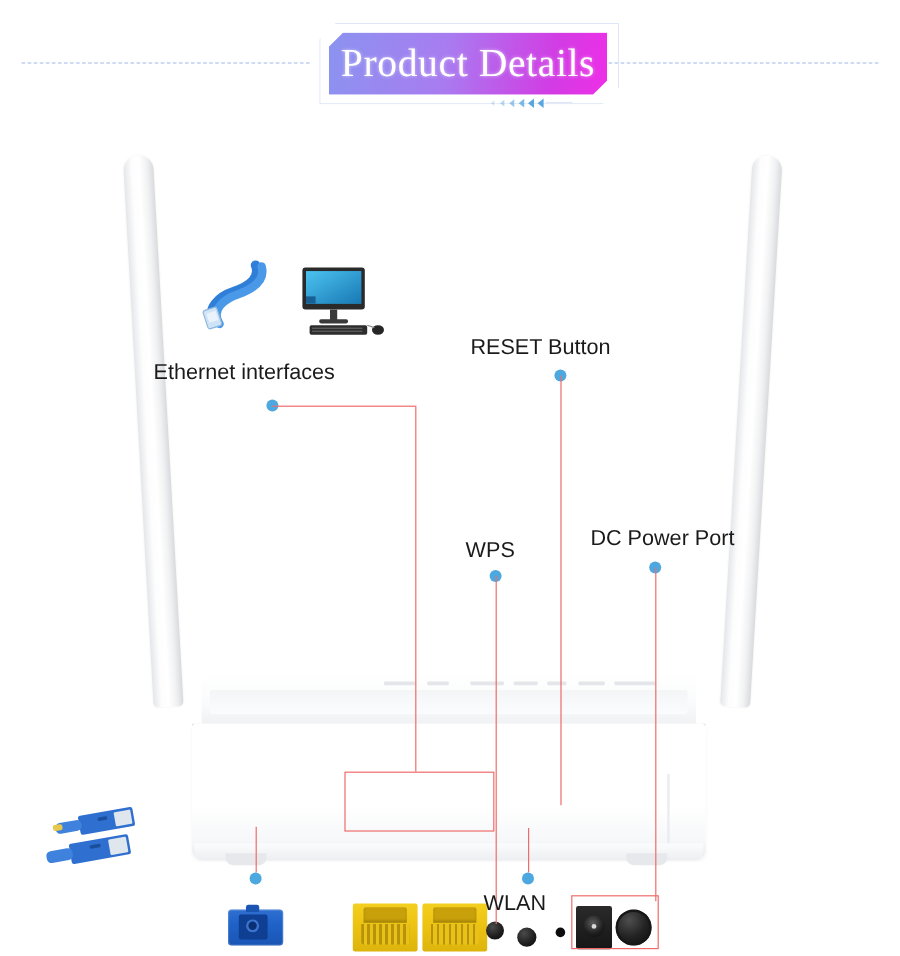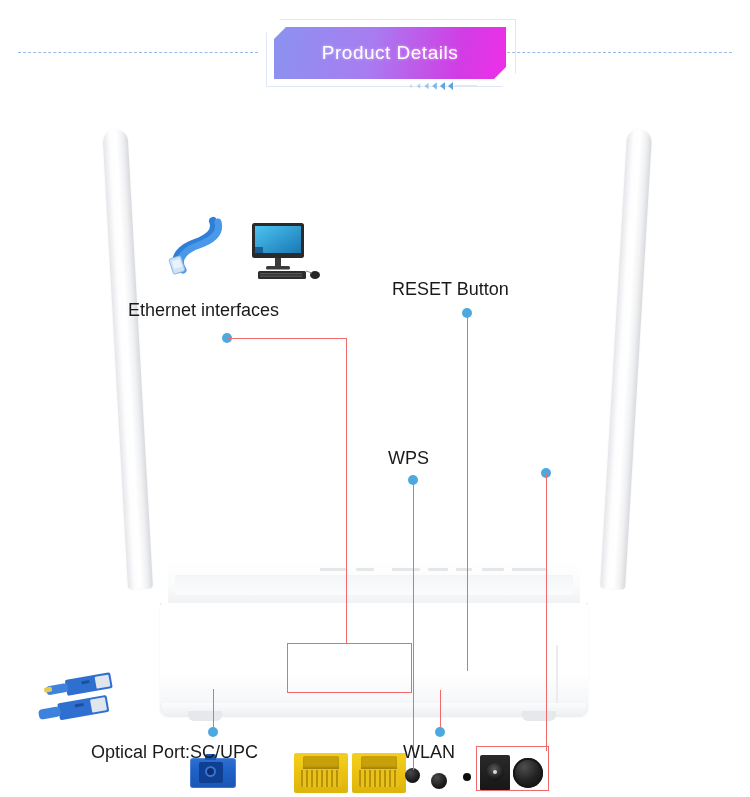--- a/index.html
+++ b/index.html
@@ -45,24 +45,25 @@
     width: 232px; height: 52px;
     background: linear-gradient(100deg, #8b93f0 0%, #a87cf0 42%, #d23ce4 80%, #ef2ee8 100%);
     -webkit-clip-path: polygon(12px 0, 100% 0, 100% calc(100% - 12px), calc(100% - 12px) 100%, 0 100%, 0 12px);
     clip-path: polygon(12px 0, 100% 0, 100% calc(100% - 12px), calc(100% - 12px) 100%, 0 100%, 0 12px);
     display: flex;
     align-items: center;
     justify-content: center;
   }
   #banner-title {
     color: #ffffff;
-    font-size: 19px;
+    font-size: 33px;
     letter-spacing: 0.5px;
     text-shadow: 0 0 3px rgba(255,255,255,0.55);
     white-space: nowrap;
+    font-family: Liberation Serif, serif;
   }
   #banner-arrows {
     position: absolute;
     left: 408px; top: 82px;
     display: flex;
     align-items: center;
     gap: 3px;
   }
   .arrow-tri {
     width: 0; height: 0;
@@ -449,24 +450,24 @@
   <div class="ann-box" style="left:287px; top:643px; width:125px; height:50px;"></div>
 
   <div class="ann-label" style="left:392px; top:279px;">RESET Button</div>
   <div class="ann-dot" style="left:462px; top:308px;"></div>
   <div class="ann-line-v" style="left:467px; top:313px; height:358px;"></div>
 
   <div class="ann-label" style="left:388px; top:448px;">WPS</div>
   <div class="ann-dot" style="left:408px; top:475px;"></div>
   <div class="ann-line-v" style="left:413px; top:480px; height:290px;"></div>
 
+  <div class="ann-label" style="left:492px; top:438px;">DC Power Port</div>
   <div class="ann-dot" style="left:541px; top:468px;"></div>
   <div class="ann-line-v" style="left:546px; top:473px; height:278px;"></div>
   <div class="ann-box" style="left:476px; top:746px; width:73px; height:45px;"></div>
 
   <div class="ann-line-v" style="left:213px; top:689px; height:38px;"></div>
   <div class="ann-dot" style="left:208px; top:727px;"></div>
-  <div class="ann-label" style="left:91px; top:742px;">Optical Port:SC/UPC</div>
 
   <div class="ann-line-v" style="left:440px; top:690px; height:37px;"></div>
   <div class="ann-dot" style="left:435px; top:727px;"></div>
   <div class="ann-label" style="left:403px; top:742px;">WLAN</div>
 </div>
 
 </body></html>

